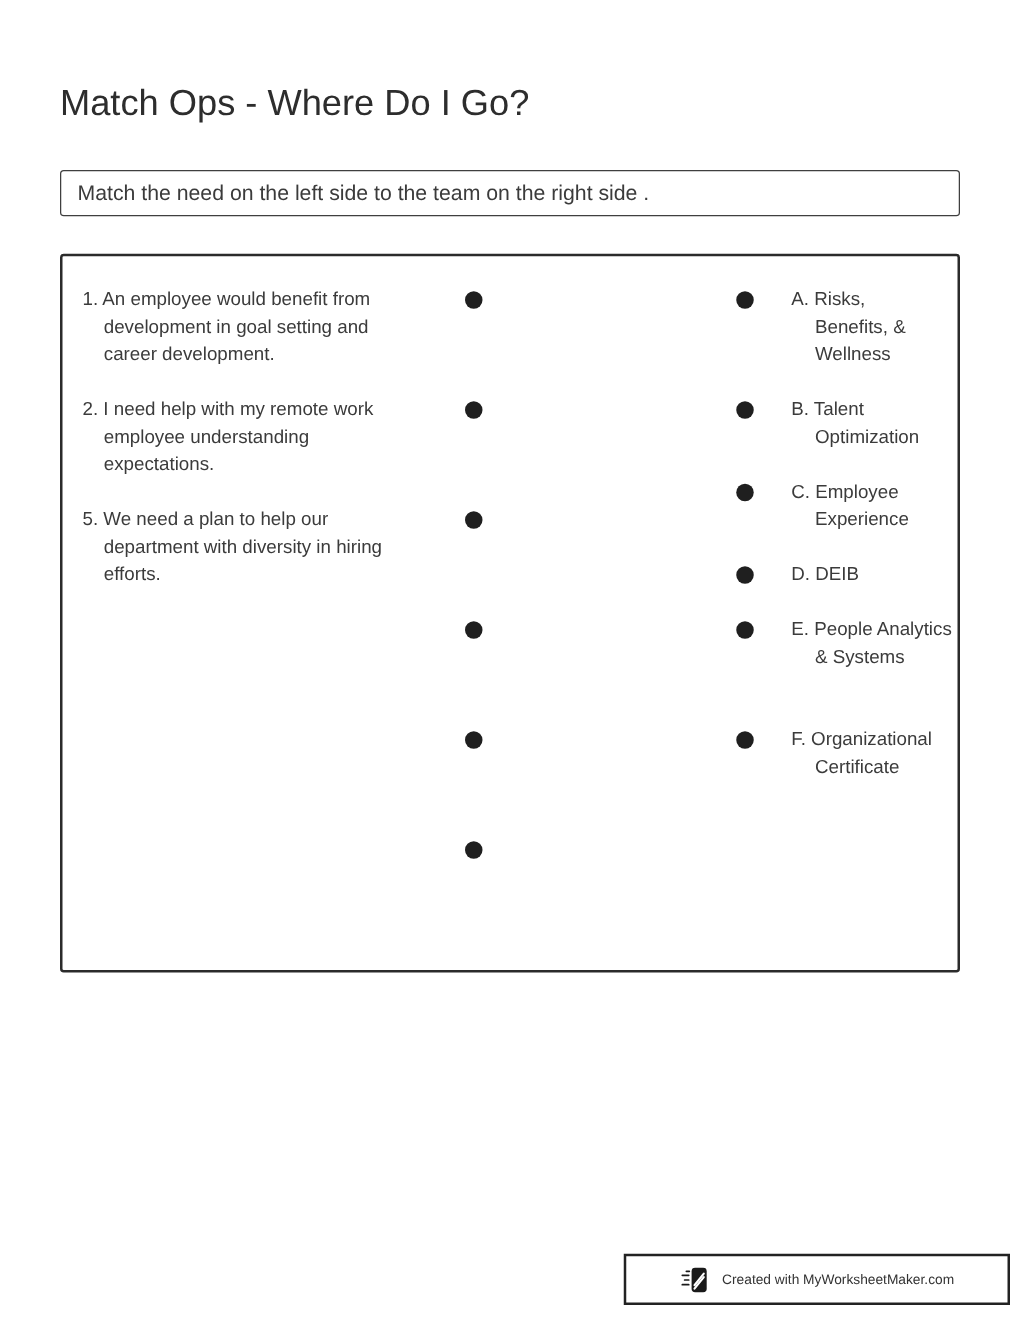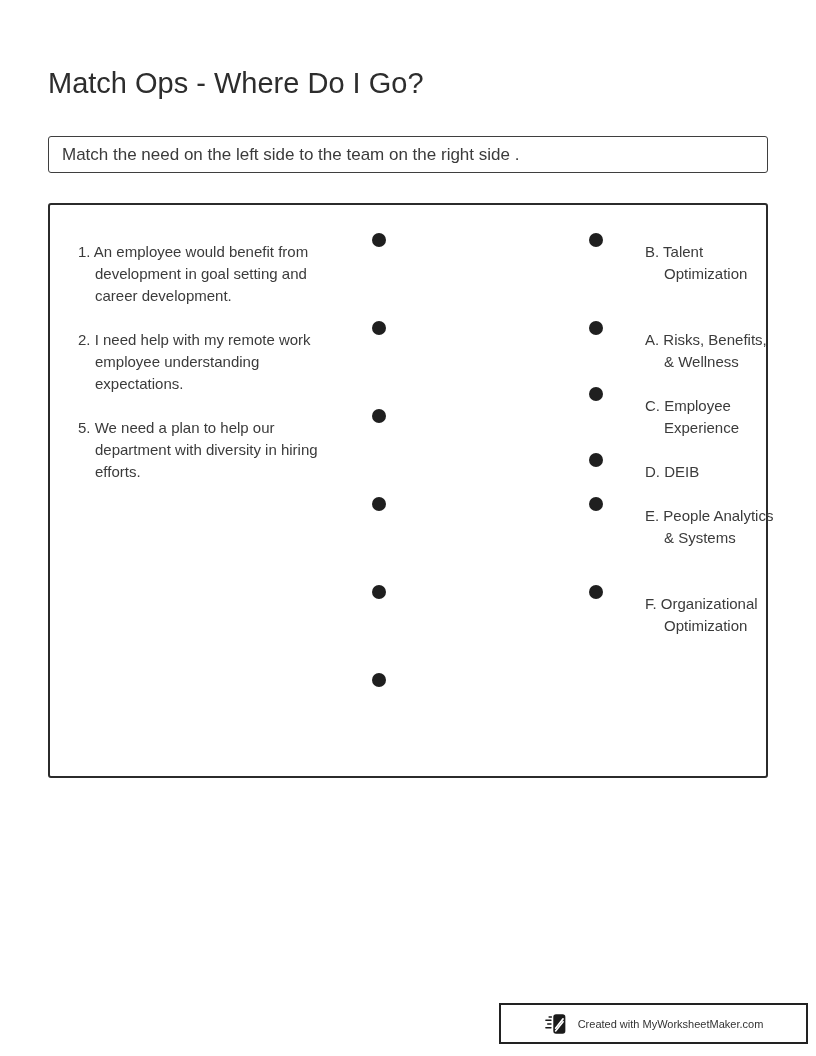--- a/index.html
+++ b/index.html
@@ -50,21 +50,21 @@
     top: 203px;
     width: 720px;
     height: 575px;
     box-sizing: border-box;
     border: 2px solid #2b2b2b;
     border-radius: 3px;
   }
 
   .question-list, .answer-list {
     position: absolute;
-    margin: 12px;
+    margin: 0;
     padding: 0;
     list-style: none;
     font-size: 15px;
     line-height: 22px;
     color: #3b3b3b;
     display: flex;
     flex-direction: column;
   }
   .question-list {
     left: 16px;
@@ -172,26 +172,26 @@
     <div class="dots-right">
       <div class="dot dot-right"></div>
       <div class="dot dot-right"></div>
       <div class="dot dot-right"></div>
       <div class="dot dot-right"></div>
       <div class="dot dot-right"></div>
       <div class="dot dot-right"></div>
     </div>
 
     <ol class="answer-list">
+      <li class="answer-item"><span>A.</span> <span>Risks, Benefits, &amp; Wellness</span></li>
       <li class="answer-item"><span>B.</span> <span>Talent Optimization</span></li>
-      <li class="answer-item"><span>A.</span> <span>Risks, Benefits, &amp; Wellness</span></li>
       <li class="answer-item"><span>C.</span> <span>Employee Experience</span></li>
       <li class="answer-item"><span>D.</span> <span>DEIB</span></li>
       <li class="answer-item"><span>E.</span> <span>People Analytics &amp; Systems</span></li>
-      <li class="answer-item"><span>F.</span> <span>Organizational Optimization</span></li>
+      <li class="answer-item"><span>F.</span> <span>Organizational Certificate</span></li>
     </ol>
 
   </div>
 
   <div class="footer-credit-box">
     <span class="logo-icon">
       <svg width="26" height="26" viewBox="0 0 28 28" xmlns="http://www.w3.org/2000/svg">
         <g stroke="#1a1a1a" stroke-width="1.5" stroke-linecap="round">
           <line x1="2" y1="10" x2="7.5" y2="10"></line>
           <line x1="4" y1="14" x2="7.5" y2="14"></line>

